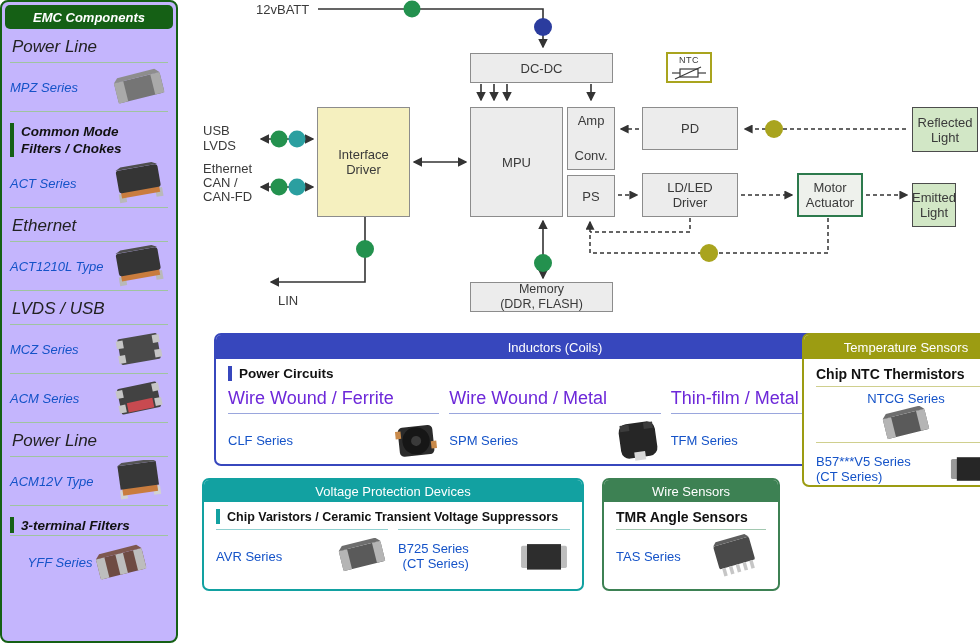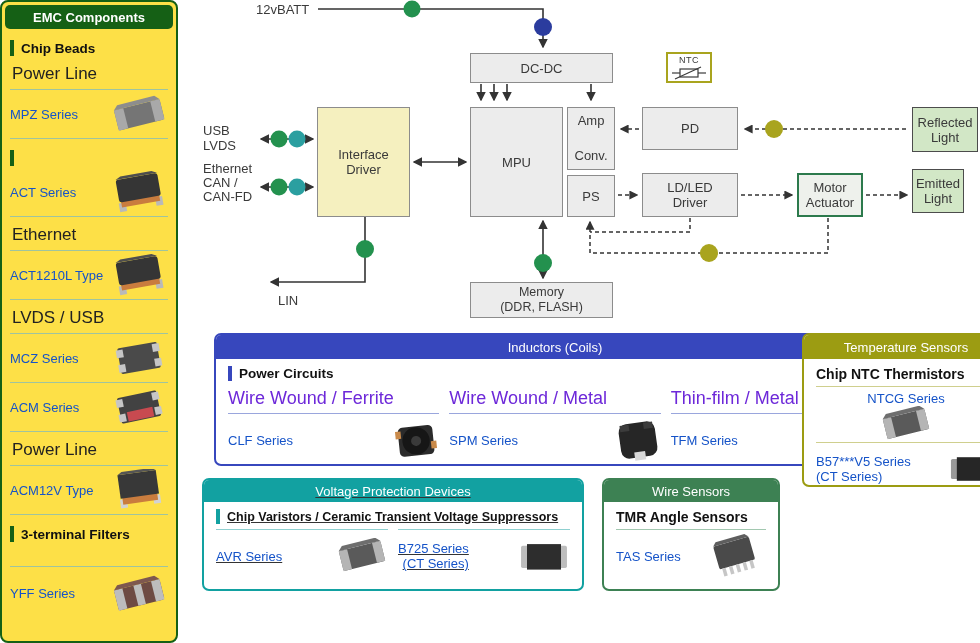--- a/index.html
+++ b/index.html
@@ -2,32 +2,32 @@
 <html style="--green_dark: #156015; --rule_green: #9fc49f; --link: #1553c8; --blue_panel: #3747bd; --rule_blue: #9aa6dd; --teal_panel: #12a1a1; --rule_teal: #8fd0d0; --green_panel: #3d8153; --rule_green2: #a2c8b0; --olive_panel: #9c9c12; --rule_olive: #cfcf8e; --dot_green: #23914e; --dot_teal: #2b9fa0; --dot_blue: #2b3c9e; --dot_olive: #a9a41e; --box_fill: #ececec; --box_border: #8c8c8c; --light_fill: #d2e7c6; --light_border: #4c4c4c; --driver_fill: #f5f0bf; --motor_border: #2c7a4c; --motor_fill: #eef1ec; --wire: #333333; --text: #333333;"><head>
 <meta charset="utf-8">
 <style>
   html,body{margin:0;padding:0;background:#fff;}
   *{box-sizing:border-box;}
   .stage{position:relative;width:980px;height:643px;background:#fff;
          font-family:"Liberation Sans","DejaVu Sans",sans-serif;color:var(--text);overflow:hidden;}
 
   
   .sidebar{position:absolute;left:0;top:0;width:178px;height:643px;
-           border:2px solid var(--green_dark);border-radius:8px;background:#fde047;padding:3px 0 0 0;}
+           border:2px solid var(--green_dark);border-radius:8px;background:#c4b5fd;padding:3px 0 0 0;font-style:italic;}
   .sb-header{margin:0 3px;height:24px;background:var(--green_dark);color:#fff;border-radius:5px;
              display:flex;align-items:center;justify-content:center;font-size:13px;font-weight:600;}
   .sb-section{display:flex;align-items:center;gap:7px;margin:11px 8px 2px 8px;
               font-weight:bold;font-size:13.5px;color:#111;}
   .sb-section .bar{width:4px;align-self:stretch;background:var(--green_dark);min-height:16px;}
-  .sb-section.bb{border-bottom:1px solid var(--rule_green);padding-bottom:24px;}
+  .sb-section.bb{border-bottom:1px solid var(--rule_green);padding-bottom:2px;}
   .sb-category{margin:2px 8px 0 8px;padding:6px 0 5px 2px;font-size:17px;color:#222;
                border-bottom:1px solid var(--rule_green);}
   .sb-product{margin:0 8px;height:49px;display:flex;align-items:center;justify-content:space-between;
               border-bottom:1px solid var(--rule_green);padding:2px 0;}
-  .sb-product:last-child{border-bottom:none;}
+  .sb-product:last-child{border-bottom:none;justify-content:center;}
   a.plink{color:var(--link);font-size:13px;text-decoration:none;white-space:pre-line;line-height:15px;cursor:pointer;}
   .pimg{flex:0 0 auto;display:flex;align-items:center;}
   .pimg svg{display:block;}
 
   
   .wires{position:absolute;left:0;top:0;width:980px;height:643px;pointer-events:none;}
   .blk{position:absolute;display:flex;align-items:center;justify-content:center;text-align:center;
        background:var(--box_fill);border:1.5px solid var(--box_border);font-size:13px;color:#3a3a3a;
        white-space:pre-line;line-height:15px;}
   .blk.yellow{background:var(--driver_fill);}
@@ -37,21 +37,21 @@
   .ampconv{flex-direction:column;justify-content:space-between;padding:5px 0 6px 0;}
   .ntcbox{position:absolute;border:2px solid var(--dot_olive);background:#fff;display:flex;
           flex-direction:column;align-items:center;justify-content:center;gap:0;}
   .ntcbox .t{font-size:9px;color:#3a3a3a;line-height:9px;letter-spacing:.5px;}
 
   
   .panel{position:absolute;background:#fff;border-radius:7px;overflow:hidden;}
   .panel .phead{height:24px;color:#fff;font-size:13px;display:flex;align-items:center;justify-content:center;}
   .panel .pbody{padding:7px 12px 6px 12px;}
   .panel.blue{border:2px solid var(--blue_panel);} .panel.blue .phead{background:var(--blue_panel);}
-  .panel.teal{border:2px solid var(--teal_panel);text-decoration:underline;} .panel.teal .phead{background:var(--teal_panel);height:22px;}
+  .panel.teal{border:2px solid var(--teal_panel);} .panel.teal .phead{background:var(--teal_panel);height:22px;}
   .panel.green{border:2px solid var(--green_panel);} .panel.green .phead{background:var(--green_panel);height:22px;}
   .panel.olive{border:2px solid var(--olive_panel);} .panel.olive .phead{background:var(--olive_panel);}
   .sect{display:flex;align-items:center;gap:7px;font-weight:bold;font-size:13.5px;color:#111;margin-bottom:5px;white-space:nowrap;}
   .sect .bar{width:4px;align-self:stretch;min-height:15px;}
   .panel.blue .sect .bar{background:var(--blue_panel);}
   .panel.teal .sect .bar{background:var(--teal_panel);}
   .sect.nobar{font-size:14px;margin-bottom:4px;}
   .cols{display:flex;}
   .col{flex:1;padding-right:10px;}
   .cat{font-size:18px;color:#6d28d9;padding:2px 0 4px 0;}
@@ -62,41 +62,38 @@
   .prow{display:flex;align-items:center;justify-content:space-between;min-height:44px;}
 </style>
 </head>
 <body>
 
 <div class="stage">
 
   <aside class="sidebar">
     <div class="sb-header">EMC Components</div>
 
-    <div class="sb-section">
-      <span class="bar"></span>
-      <span>Chip Beads</span>
-    </div>
     <div class="sb-category">Power Line</div>
     <div class="sb-product">
       <a class="plink">MPZ Series</a>
       <span class="pimg">
         <svg width="58" height="40" viewBox="0 0 66 46">
             <g transform="rotate(-14 33 23)">
               <rect x="6" y="12" width="54" height="24" rx="2" fill="#757575"></rect>
               <rect x="6" y="12" width="11" height="24" fill="#a9a9a9"></rect>
               <rect x="49" y="12" width="11" height="24" fill="#a9a9a9"></rect>
               <path d="M6 12 h54 l-5 -5 h-44 z" fill="#8d8d8d"></path>
             </g>
           </svg>
       </span>
     </div>
 
     <div class="sb-section">
       <span class="bar"></span>
+      <span style="max-width:135px;line-height:17px;">Common Mode Filters / Chokes</span>
     </div>
     <div class="sb-product">
       <a class="plink">ACT Series</a>
       <span class="pimg">
         <svg width="58" height="42" viewBox="0 0 66 46">
             <g transform="rotate(-10 33 23)">
               <rect x="8" y="32" width="8" height="10" fill="#b9b9b9"></rect>
               <rect x="50" y="32" width="8" height="10" fill="#b9b9b9"></rect>
               <rect x="11" y="28" width="44" height="9" fill="#c97c3e"></rect>
               <rect x="9" y="5" width="48" height="26" rx="3" fill="#353535"></rect>
@@ -259,23 +256,23 @@
     <span>Conv.</span>
   </div>
   <div class="blk" style="left:567px;top:175px;width:48px;height:42px;">PS</div>
   <div class="blk" style="left:642px;top:107px;width:96px;height:43px;">PD</div>
   <div class="blk lightgreen" style="left:912px;top:107px;width:66px;height:45px;">Reflected
 Light</div>
   <div class="blk" style="left:642px;top:173px;width:96px;height:44px;">LD/LED
 Driver</div>
   <div class="blk motor" style="left:797px;top:173px;width:66px;height:44px;">Motor
 Actuator</div>
-  <div class="blk lightgreen" style="left:912px;top:169px;width:52px;height:44px;">Emitted
+  <div class="blk lightgreen" style="left:912px;top:183px;width:44px;height:44px;">Emitted
 Light</div>
-  <div class="blk" style="left:470px;top:282px;width:143px;height:36px;font-size:12.5px;">Memory
+  <div class="blk" style="left:470px;top:282px;width:143px;height:30px;font-size:12.5px;">Memory
 (DDR, FLASH)</div>
 
   <div class="panel blue" style="left:214px;top:333px;width:682px;height:133px;">
     <div class="phead">Inductors (Coils)</div>
     <div class="pbody">
       <div class="sect">
         <span class="bar"></span>
         <span>Power Circuits</span>
       </div>
       <div class="cols">

